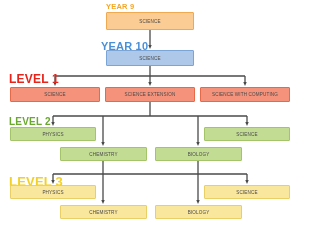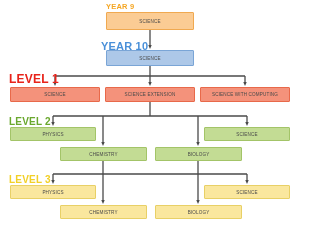--- a/index.html
+++ b/index.html
@@ -77,21 +77,21 @@
       <line x1="198" y1="174" x2="198" y2="202" marker-end="url(#arrow)"></line>
       <line x1="247" y1="174" x2="247" y2="182" marker-end="url(#arrow)"></line>
     </g>
   </svg>
 
   <div id="stage-labels">
       <div class="stage-label" style="left: 106px; top: 3px; font-size: 7.5px; color: rgb(245, 166, 35);">YEAR 9</div>
       <div class="stage-label" style="left: 101px; top: 41px; font-size: 11px; color: rgb(74, 144, 217);">YEAR 10</div>
       <div class="stage-label" style="left: 9px; top: 73px; font-size: 12px; color: rgb(232, 35, 26);">LEVEL 1</div>
       <div class="stage-label" style="left: 9px; top: 117px; font-size: 10px; color: rgb(106, 168, 46);">LEVEL 2</div>
-      <div class="stage-label" style="left: 9px; top: 175px; font-size: 10px; color: rgb(242, 208, 39);">LEVEL 3</div>
+      <div class="stage-label" style="left: 9px; top: 175px; font-size: 13px; color: rgb(242, 208, 39);">LEVEL 3</div>
     </div>
   <div id="node-layer">
       <div class="node" style="left: 106px; top: 12px; width: 88px; height: 18px; background: rgb(251, 204, 148); border: 1px solid rgb(240, 169, 80);">
         <span class="node-label" style="font-size: 4.6px; color: rgb(74, 74, 74);">SCIENCE</span>
       </div>
       <div class="node" style="left: 106px; top: 50px; width: 88px; height: 16px; background: rgb(173, 200, 232); border: 1px solid rgb(122, 165, 214);">
         <span class="node-label" style="font-size: 4.6px; color: rgb(74, 74, 74);">SCIENCE</span>
       </div>
       <div class="node" style="left: 10px; top: 87px; width: 90px; height: 15px; background: rgb(244, 146, 123); border: 1px solid rgb(232, 105, 74);">
         <span class="node-label" style="font-size: 4.6px; color: rgb(74, 74, 74);">SCIENCE</span>

